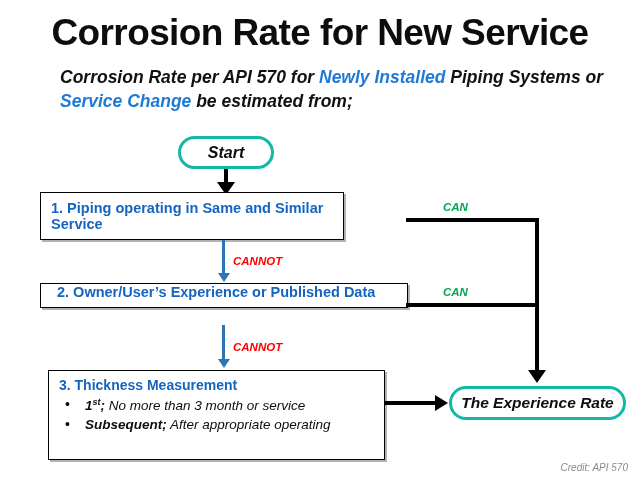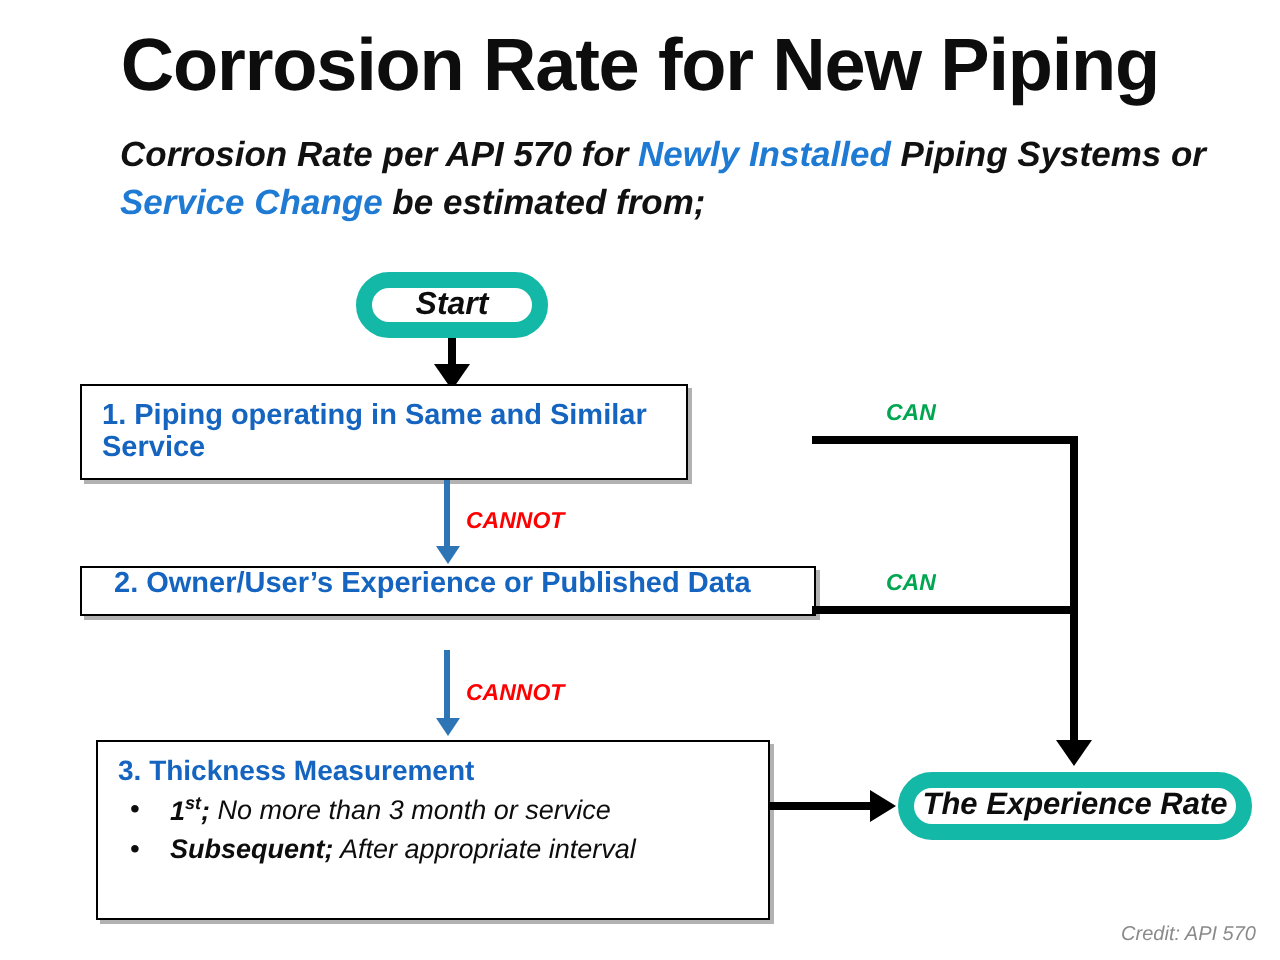--- a/index.html
+++ b/index.html
@@ -45,21 +45,21 @@
     margin-left: 32px;
   }
   .hl {
     color: #1f7ad4;
   }
 
   
   .oval {
     position: absolute;
     box-sizing: border-box;
-    border: 8px solid #14b8a6;
+    border: 3px solid #14b8a6;
     border-radius: 999px;
     background: #ffffff;
     display: flex;
     align-items: center;
     justify-content: center;
     font-style: italic;
     font-weight: bold;
     color: #0d0d0d;
   }
   #start-node {
@@ -212,21 +212,21 @@
     font-style: italic;
     color: #8a8a8a;
     white-space: nowrap;
   }
 </style>
 </head>
 <body>
 
 <div id="canvas">
 
-  <div id="title">Corrosion Rate for New Piping</div>
+  <div id="title">Corrosion Rate for New Service</div>
 
   <div id="subtitle">
     <span>Corrosion Rate per API 570 for </span><span class="hl">Newly Installed</span><span> Piping Systems or </span><span class="hl">Service Change</span><span> be estimated from;</span>
   </div>
 
   <div class="oval" id="start-node">
     <span>Start</span>
   </div>
 
   <div class="conn v-black" style="left:224px; top:169px; height:16px;"></div>
@@ -245,21 +245,21 @@
   </div>
 
   <div class="conn v-blue" style="left:222px; top:325px; height:35px;"></div>
   <div class="arrowhead-down-blue" style="left:217.5px; top:359px;"></div>
   <div class="lbl-cannot" style="left:233px; top:341px;">CANNOT</div>
 
   <div class="pbox" id="box3">
     <span class="pbox-label">3. Thickness Measurement</span>
     <ul class="bullets">
       <li><b><span>1</span><sup>st</sup><span>;</span></b><span> No more than 3 month or service</span></li>
-      <li><b>Subsequent;</b><span> After appropriate interval</span></li>
+      <li><b>Subsequent;</b><span> After appropriate operating</span></li>
     </ul>
   </div>
 
   <div class="conn h-black" style="left:406px; top:218px; width:133px;"></div>
   <div class="lbl-can" style="left:443px; top:201px;">CAN</div>
 
   <div class="conn h-black" style="left:406px; top:303px; width:133px;"></div>
   <div class="lbl-can" style="left:443px; top:286px;">CAN</div>
 
   <div class="conn v-black" style="left:535px; top:218px; height:153px;"></div>

